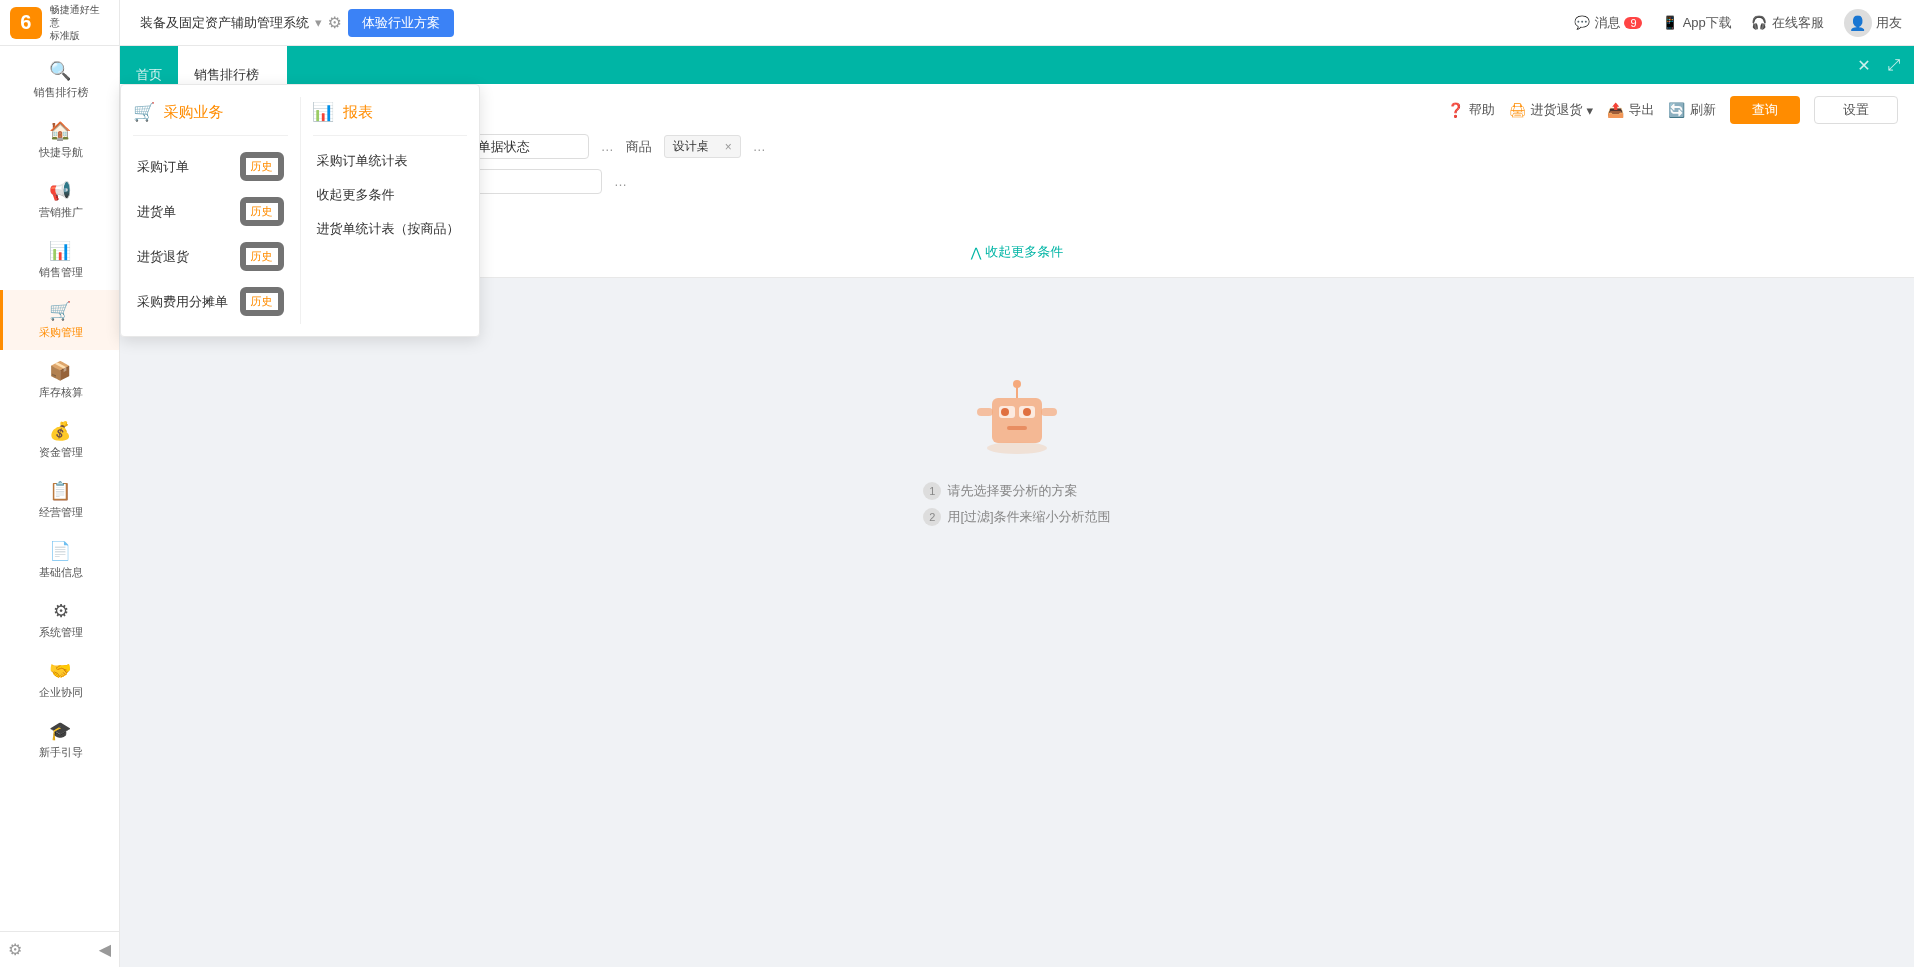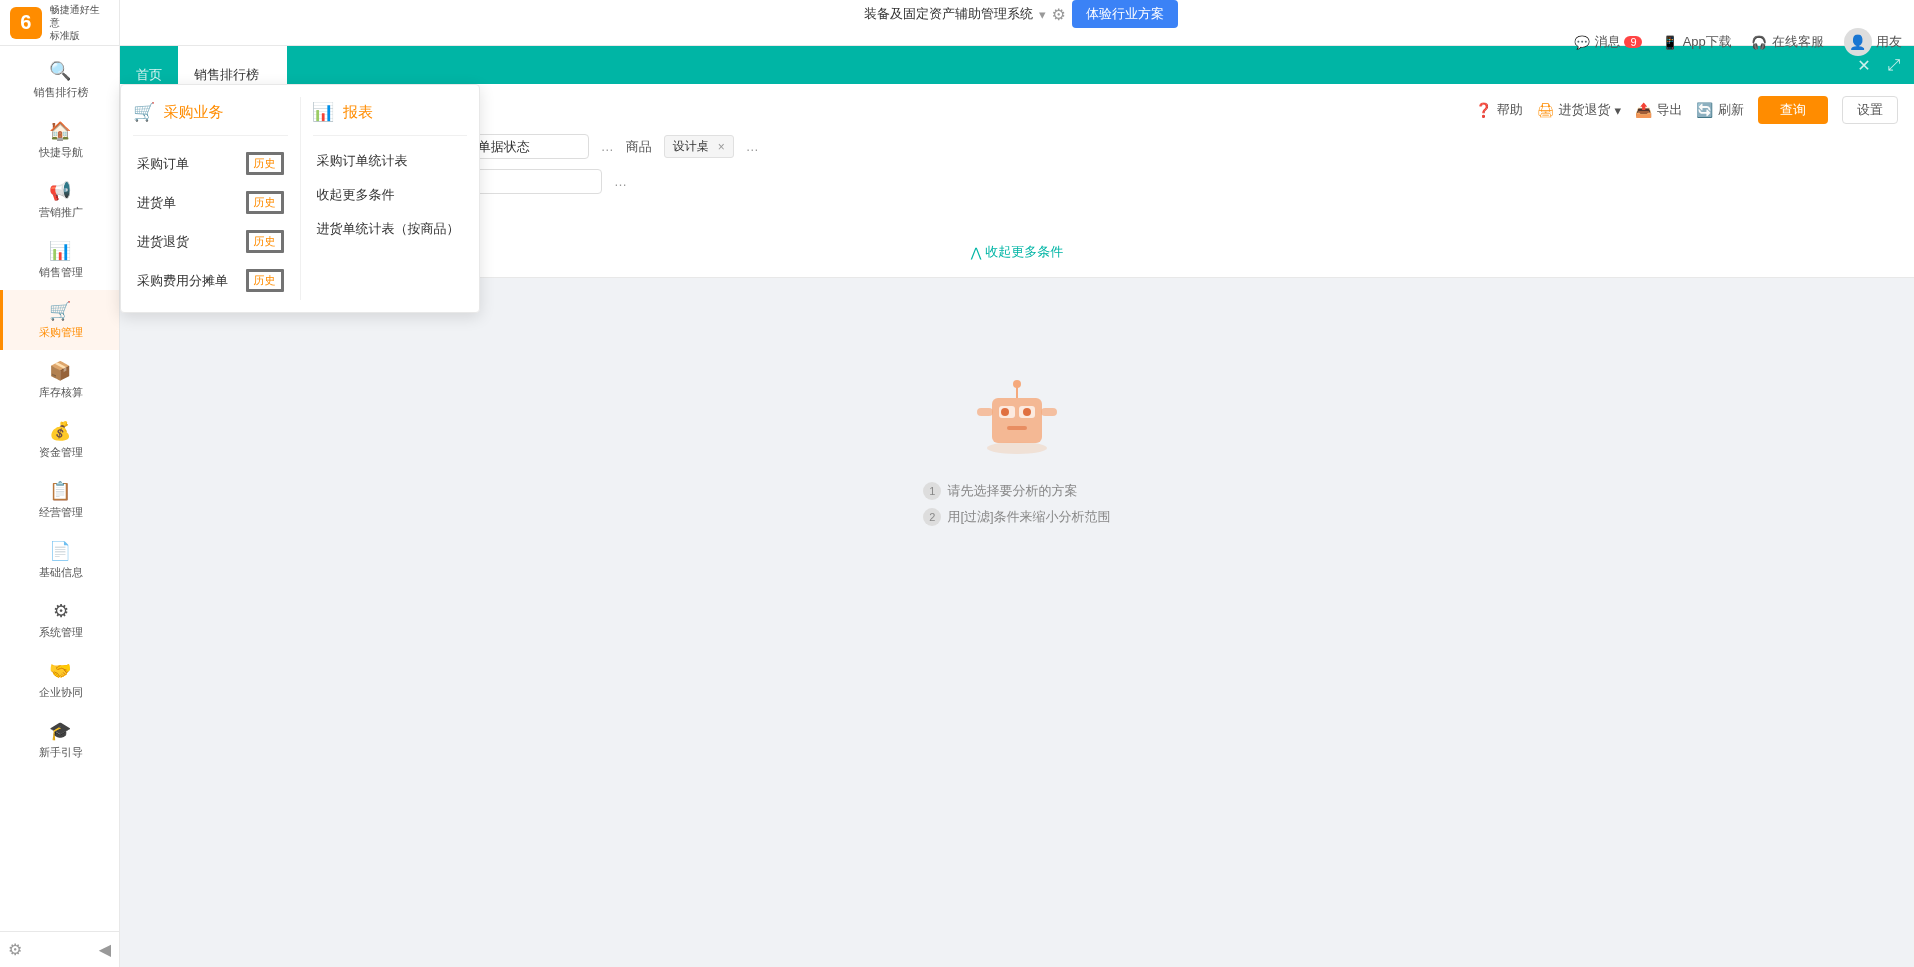--- a/index.html
+++ b/index.html
@@ -9,21 +9,20 @@
     .topbar {
       height: 46px;
       background: #fff;
       display: flex;
       align-items: center;
       padding: 0 12px;
       border-bottom: 1px solid #e8e8e8;
       position: fixed;
       top: 0; left: 0; right: 0;
       z-index: 100;
-      flex-direction: column;
     }
     .topbar-system {
       display: flex; align-items: center; gap: 6px;
       flex: 1;
       margin-left: 8px;
     }
     .system-name { font-size: 13px; color: #333; }
     .system-dropdown { color: #999; cursor: pointer; }
     .system-setting { color: #999; cursor: pointer; font-size: 16px; }
     .industry-btn {
@@ -193,21 +192,21 @@
       border: none;
       padding: 5px 22px;
       border-radius: 4px;
       cursor: pointer;
       font-size: 13px;
     }
     .setting-btn {
       background: #fff;
       color: #555;
       border: 1px solid #ddd;
-      padding: 4px 14px;
+      padding: 4px 28px;
       border-radius: 4px;
       cursor: pointer;
       font-size: 13px;
     }
     .filter-row {
       display: flex;
       align-items: center;
       gap: 12px;
       margin-bottom: 10px;
     }
@@ -215,21 +214,21 @@
     .filter-input {
       border: 1px solid #ddd;
       border-radius: 4px;
       padding: 4px 8px;
       font-size: 13px;
       color: #333;
       background: #fff;
       min-width: 140px;
     }
     .filter-tag {
-      display: flex; align-items: center; gap: 9px;
+      display: flex; align-items: center; gap: 16px;
       background: #f5f5f5;
       border: 1px solid #e0e0e0;
       border-radius: 3px;
       padding: 2px 8px;
       font-size: 12px;
       color: #333;
     }
     .filter-tag .remove { color: #999; cursor: pointer; }
     .filter-select {
       border: 1px solid #ddd;
@@ -328,23 +327,23 @@
       align-items: center;
       justify-content: space-between;
       padding: 8px 4px;
       cursor: pointer;
       color: #333;
       font-size: 13px;
       border-radius: 4px;
     }
     .history-badge {
       background: #fff;
-      border: 3px solid #737373;
+      border: 6px solid #737373;
       color: #ff8c00;
-      border-radius: 1px;
+      border-radius: 6px;
       padding: 1px 5px;
       font-size: 11px;
     }
   </style>
 </head>
 <body>
 
 <div class="sidebar">
   <div class="sidebar-logo-area">
     <div class="sidebar-logo-icon">

